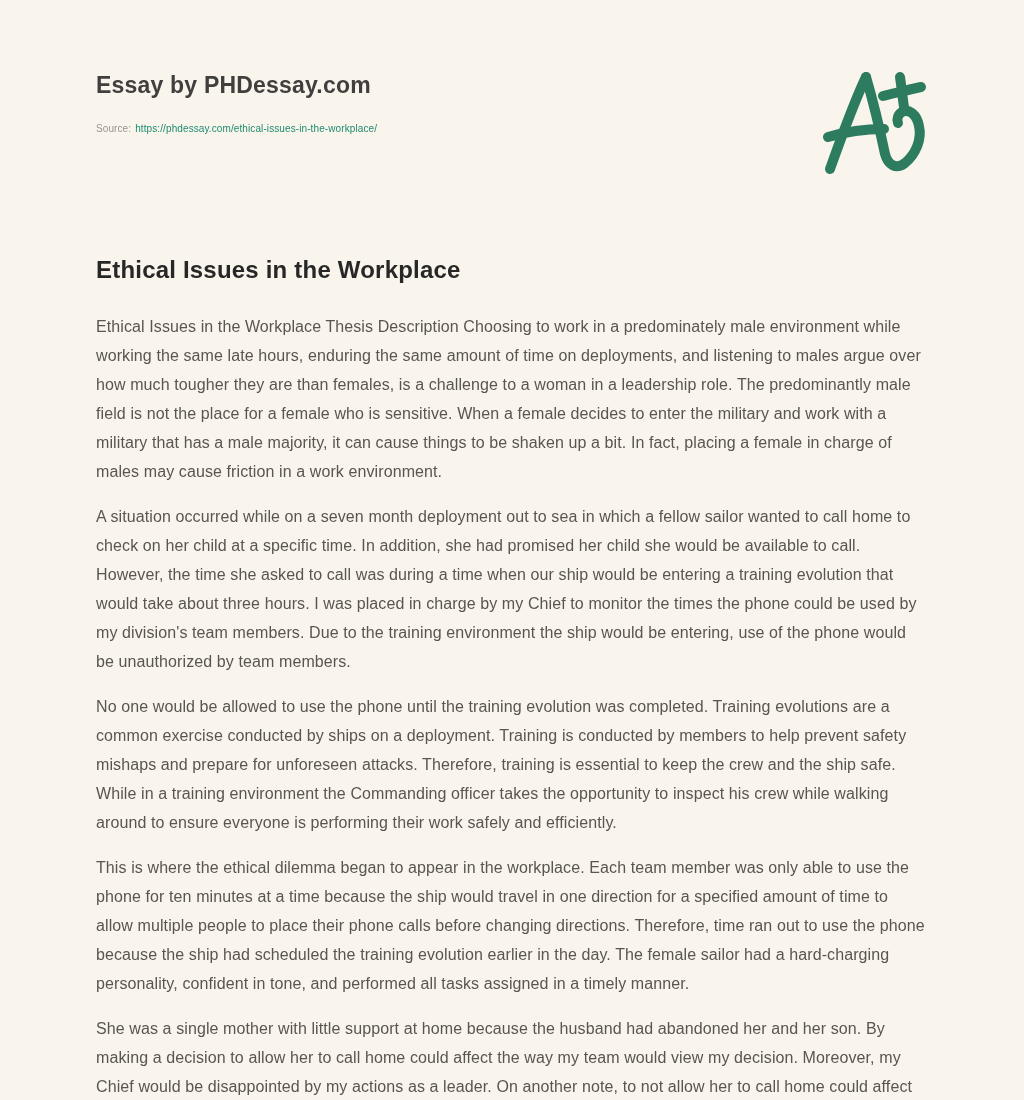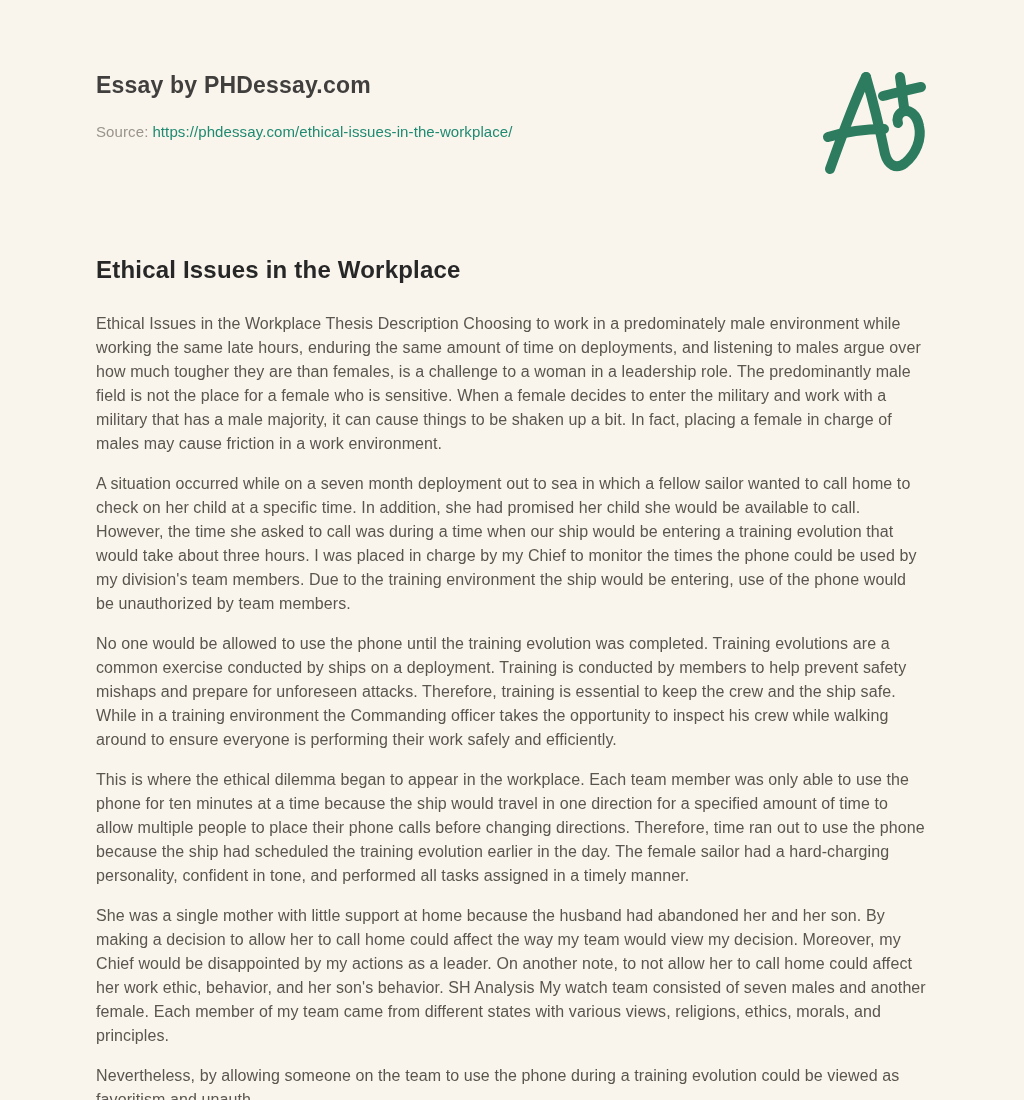--- a/index.html
+++ b/index.html
@@ -24,21 +24,21 @@
     gap: 15px;
   }
   .byline {
     font-size: 23px;
     font-weight: 700;
     color: #403f3e;
     letter-spacing: 0.2px;
   }
   .source-line {
     margin-top: 24px;
-    font-size: 15px;
+    font-size: 10px;
     letter-spacing: 0.1px;
   }
   .source-label { color: #9a948c; }
   .source-link {
     color: #1e8a72;
     text-decoration: none;
     margin-left: 4px;
   }
   .logo {
     width: 132px;
@@ -51,21 +51,21 @@
   .title {
     margin-top: 80px;
     font-size: 24px;
     font-weight: 700;
     color: #272727;
     letter-spacing: 0.2px;
   }
   .essay-body { margin-top: 28px; }
   .essay-body p {
     font-size: 16px;
-    line-height: 24px;
+    line-height: 29px;
     color: #59554f;
     margin: 0 0 16px 0;
     max-width: 834px;
     letter-spacing: 0.1px;
   }
 </style>
 </head>
 <body>
 
 <div class="page">

